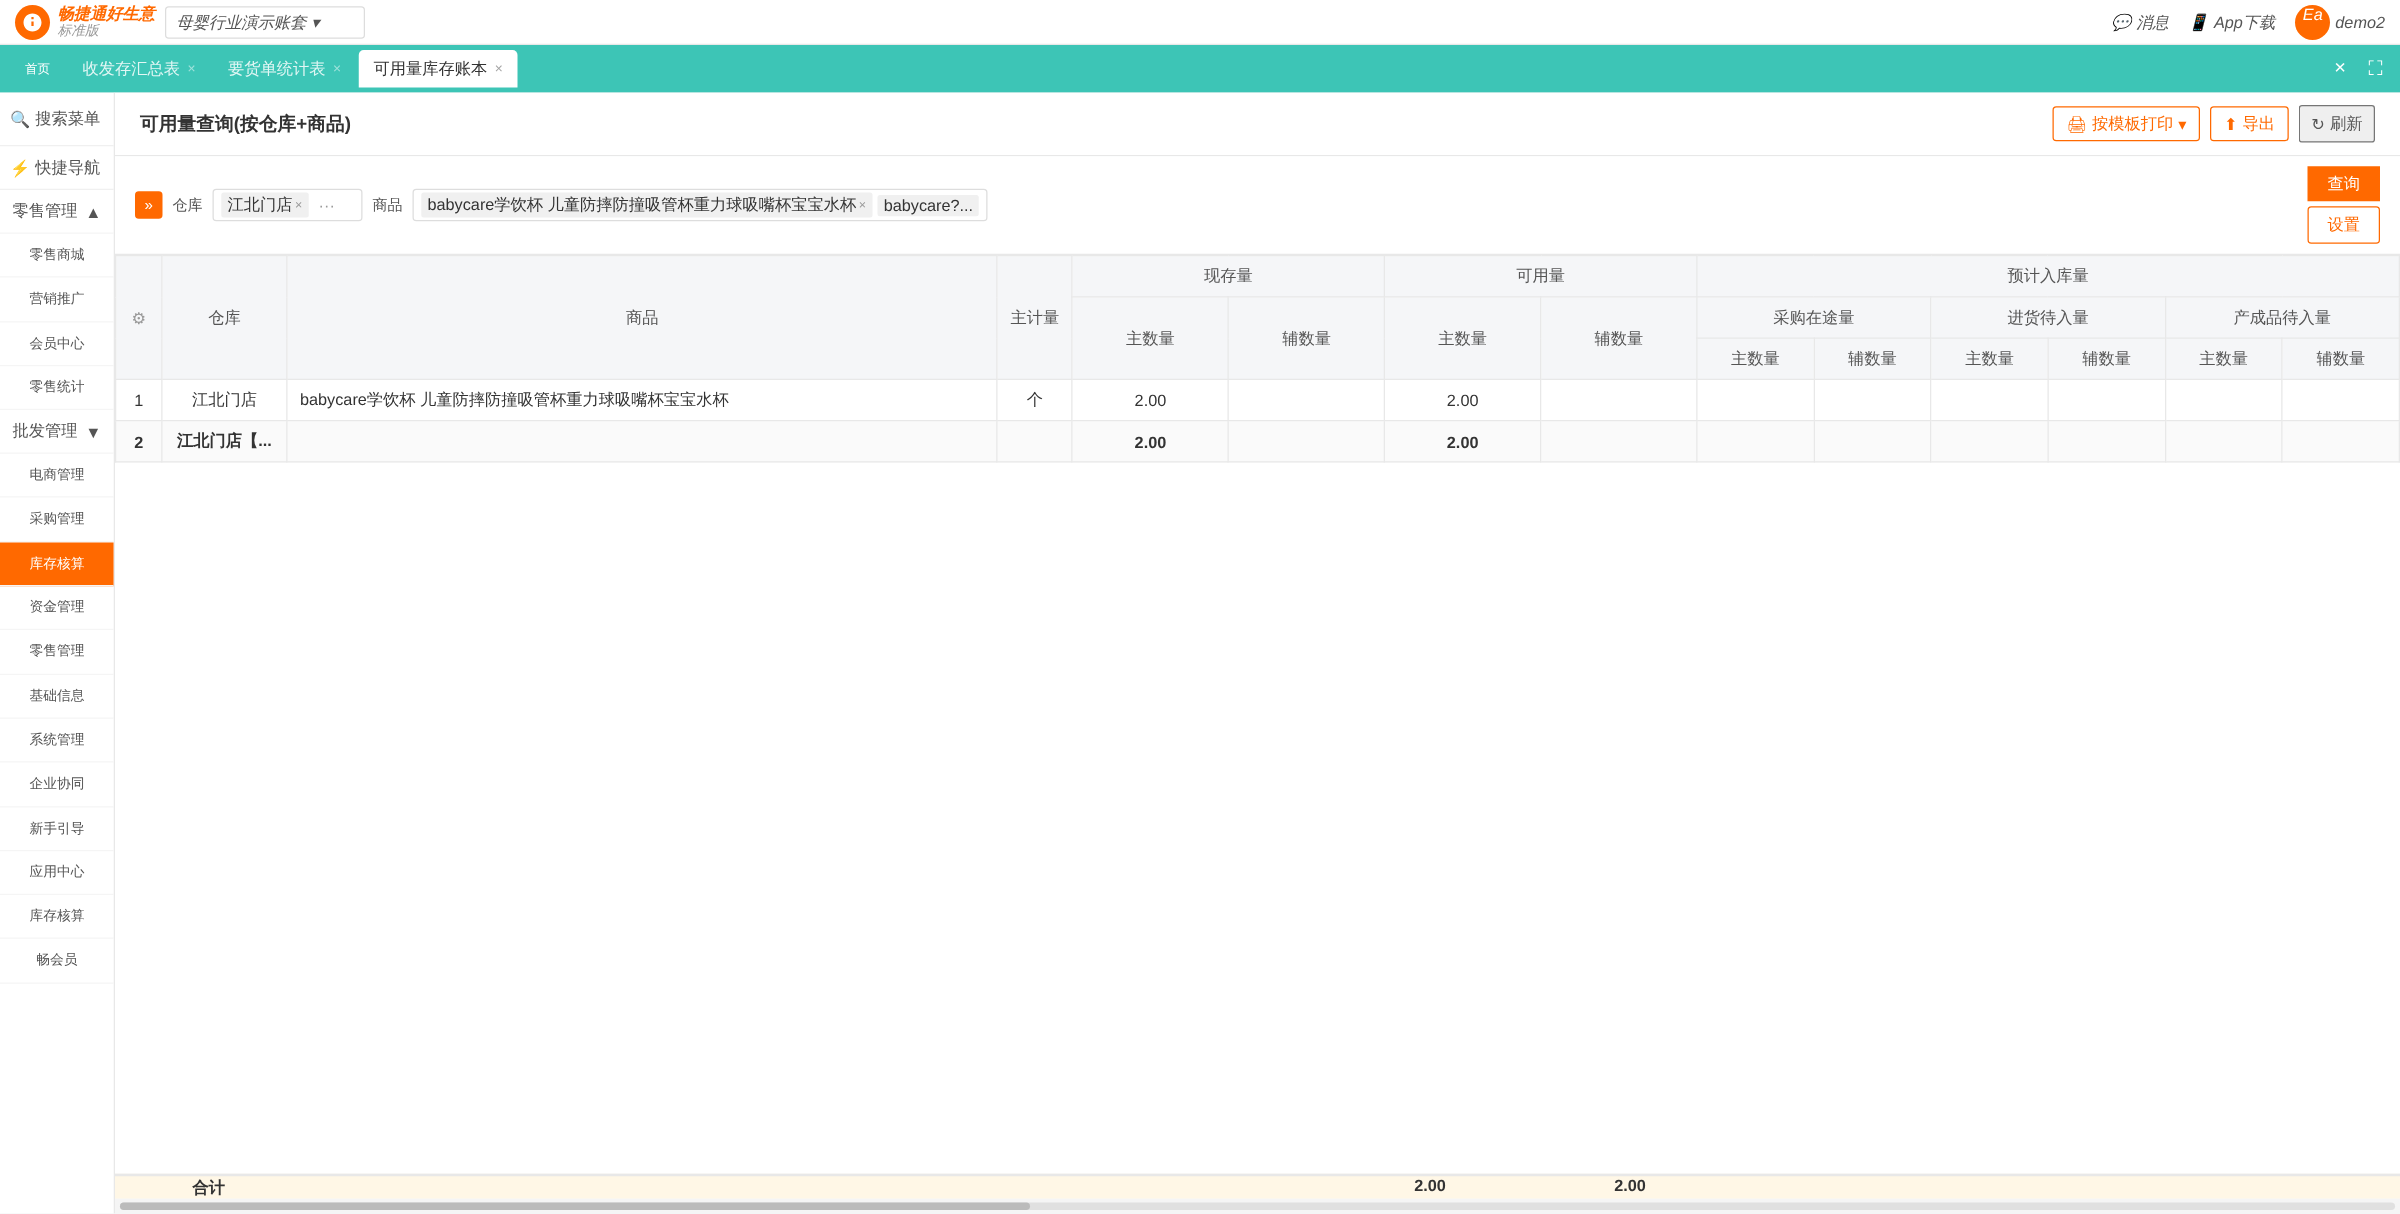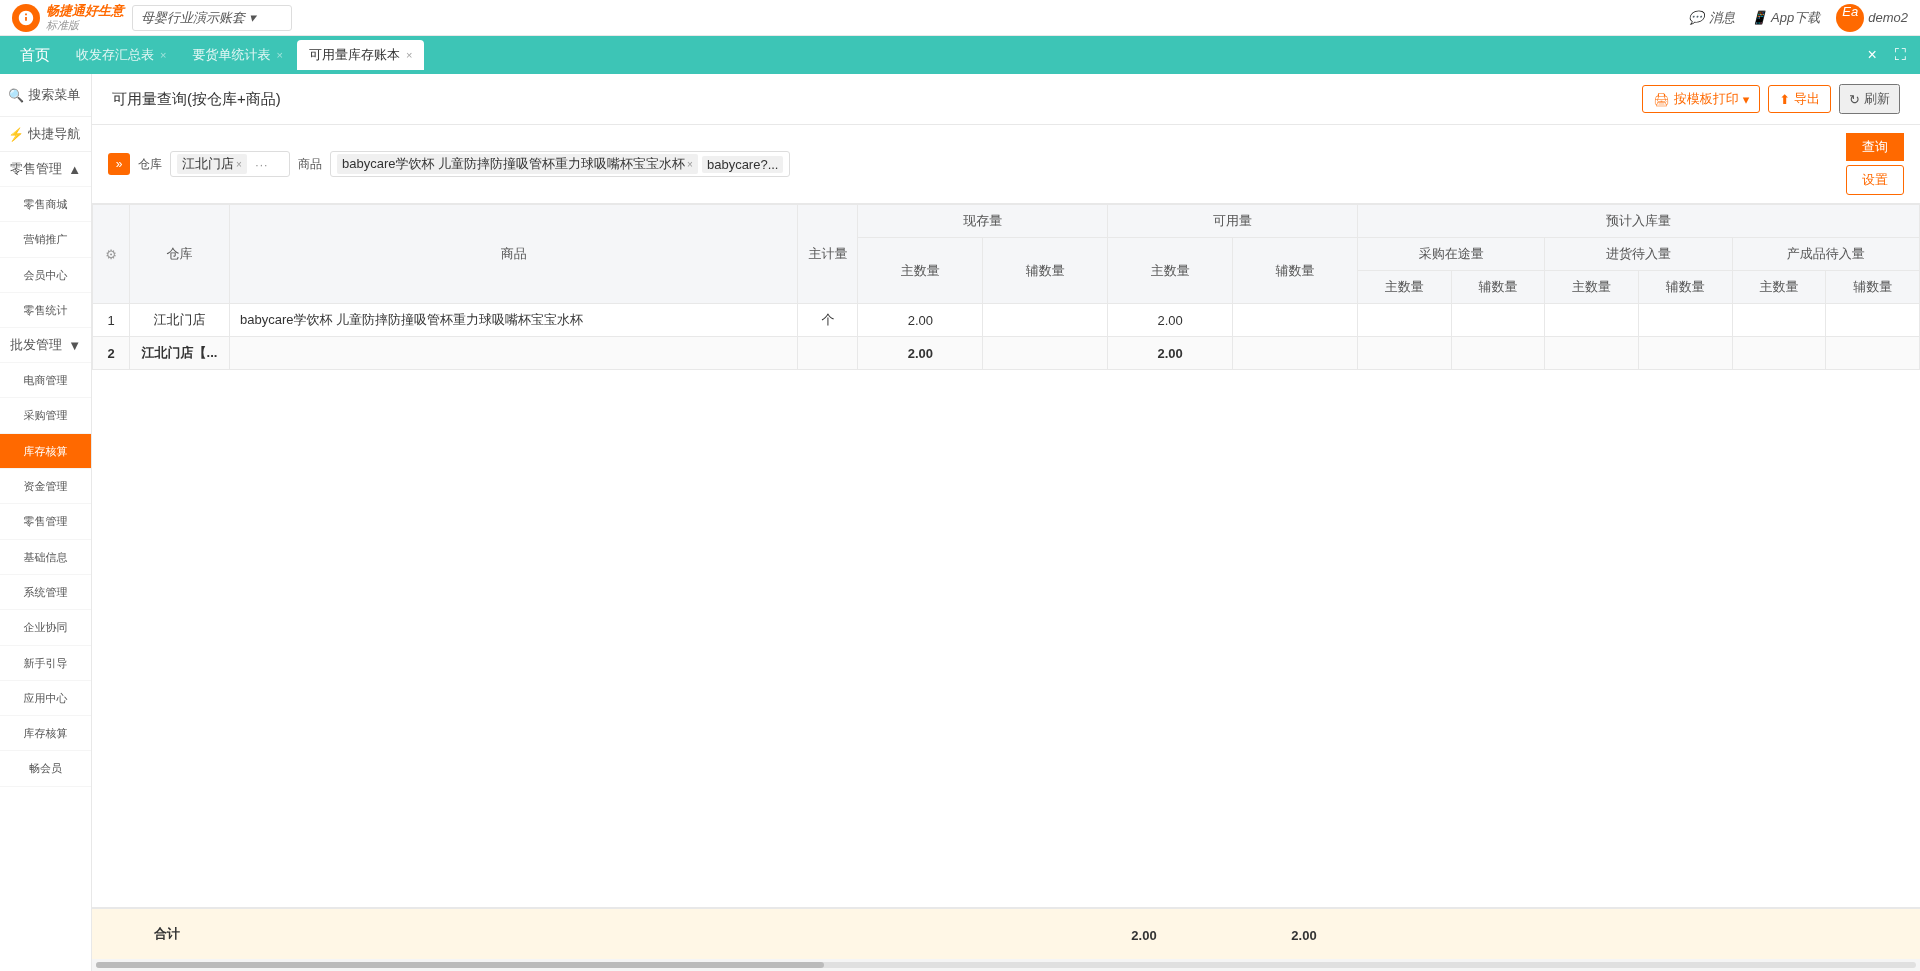--- a/index.html
+++ b/index.html
@@ -47,21 +47,21 @@
       height: 30px;
       border-radius: 4px 4px 0 0;
       cursor: pointer;
       color: rgba(255,255,255,0.85);
       font-size: 13px;
       white-space: nowrap;
     }
     .nav-tab.active { background: #fff; color: #333; }
     .nav-tab .close-x { color: inherit; opacity: 0.6; font-size: 11px; margin-left: 2px; cursor: pointer; }
     .nav-tab.active .close-x { color: #666; }
-    .nav-tab-home { color: #fff; font-size: 15px; padding: 0 12px; cursor: pointer; }
+    .nav-tab-home { color: #fff; font-size: 10px; padding: 0 12px; cursor: pointer; }
     .nav-right { margin-left: auto; display: flex; gap: 6px; }
     .nav-right button { background: none; border: none; cursor: pointer; color: #fff; font-size: 16px; padding: 2px 6px; }
 
     
     .main-layout { display: flex; flex: 1; overflow: hidden; }
 
     
     .sidebar {
       width: 92px;
       background: #fff;
@@ -108,21 +108,21 @@
       background: #f5f6f8;
     }
     .page-header {
       background: #fff;
       padding: 10px 20px;
       border-bottom: 1px solid #e8e8e8;
       display: flex;
       align-items: center;
       justify-content: space-between;
     }
-    .page-title { font-size: 15px; font-weight: normal; color: #333; }
+    .page-title { font-size: 15px; font-weight: bold; color: #333; }
     .page-actions { display: flex; align-items: center; gap: 8px; }
     .btn-print { display: flex; align-items: center; gap: 4px; color: #ff6900; cursor: pointer; font-size: 12px; border: 1px solid #ff6900; border-radius: 3px; padding: 4px 10px; background: #fff; }
     .btn-export { display: flex; align-items: center; gap: 4px; color: #ff6900; cursor: pointer; font-size: 12px; border: 1px solid #ff6900; border-radius: 3px; padding: 4px 10px; background: #fff; }
     .btn-refresh { display: flex; align-items: center; gap: 4px; color: #555; cursor: pointer; font-size: 12px; padding: 4px 8px; }
 
     
     .filter-bar {
       background: #fff;
       padding: 8px 16px;
       display: flex;
@@ -168,22 +168,22 @@
       text-align: center;
       color: #333;
     }
     .settings-icon { width: 16px; height: 16px; display: inline-flex; align-items: center; justify-content: center; cursor: pointer; color: #999; }
 
     
     .table-footer {
       background: #fff7e6;
       border-top: 2px solid #e8e8e8;
       display: flex;
-      align-items: flex-end;
-      padding: 16px 16px;
+      align-items: flex-start;
+      padding: 0 16px;
       font-size: 12px;
       color: #333;
       font-weight: bold;
       flex-shrink: 0;
     }
 
     
     .scroll-bar-container {
       background: #f5f5f5;
       height: 12px;

